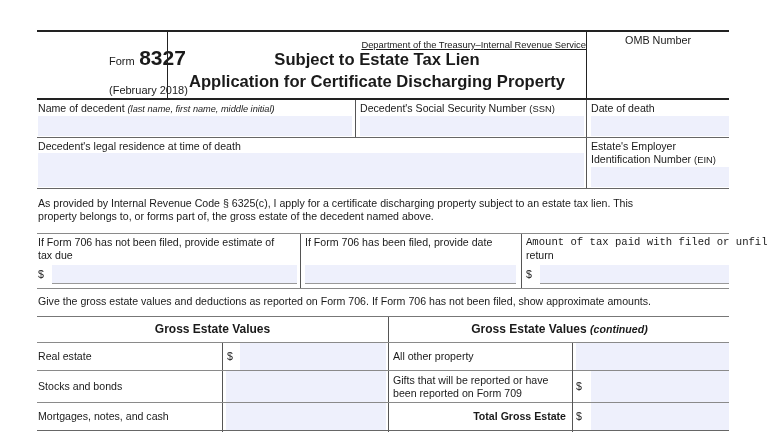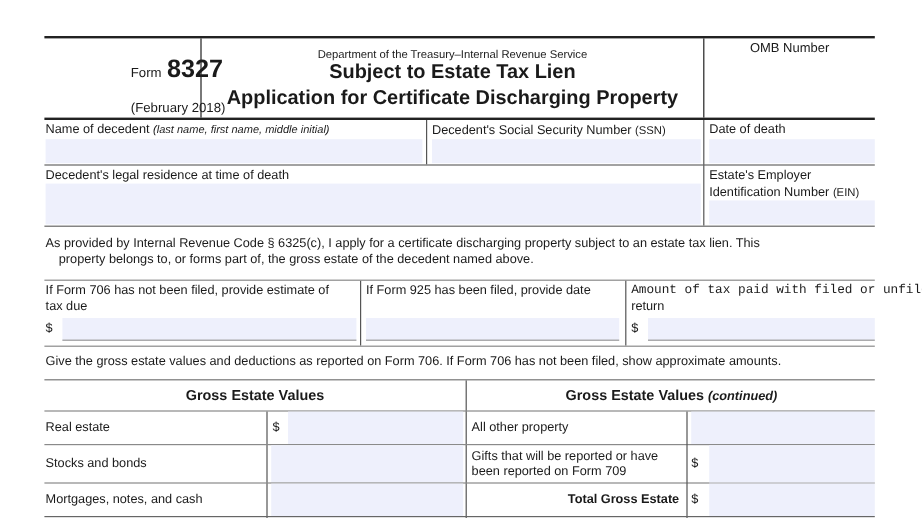--- a/index.html
+++ b/index.html
@@ -9,21 +9,21 @@
   .field { position: absolute; background: #eef0fc; }
   .hline { position: absolute; height: 1px; background: #8a8a8a; }
   .hline.dark { background: #222; height: 2px; }
   .vline { position: absolute; width: 1px; background: #555; }
   .lbl { position: absolute; font-size: 10.6px; line-height: 13px; white-space: nowrap; }
   .lbl i { font-size: 9.2px; }
   .small { font-size: 9.4px; }
   .hdr-form { font-size: 11px; padding-left: 48px; }
   .hdr-num { font-size: 21px; font-weight: bold; }
   .title { font-weight: bold; font-size: 16.6px; line-height: 20px; text-align: center; }
-  .dept { font-size: 9.4px; text-align: center; }
+  .dept { font-size: 9.4px; text-align: right; text-decoration: underline; }
   .omb { font-size: 10.8px; text-align: center; line-height: 13px; }
   .section-head { font-weight: bold; font-size: 12px; text-align: center; }
   .dollar { position: absolute; font-size: 10.6px; }
 </style>
 </head>
 <body>
 
 <div class="hline dark" style="left:37px; top:30px; width:692px;"></div>
 
 <div class="abs" style="left:37px; top:32px; width:130px; height:66px;">
@@ -70,31 +70,31 @@
 
 <div class="lbl" style="left:591px; top:140px;">Estate's Employer</div>
 <div class="lbl" style="left:591px; top:153px;">
   <span>Identification Number</span>
   <span class="small">(EIN)</span>
 </div>
 <div class="field" style="left:591px; top:167px; width:138px; height:20px;"></div>
 <div class="hline" style="left:37px; top:188px; width:692px; background:#666;"></div>
 
 <div class="lbl" style="left:38px; top:197px;">As provided by Internal Revenue Code § 6325(c), I apply for a certificate discharging property subject to an estate tax lien. This</div>
-<div class="lbl" style="left:49px; top:210px;">property belongs to, or forms part of, the gross estate of the decedent named above.</div>
+<div class="lbl" style="left:38px; top:210px;">property belongs to, or forms part of, the gross estate of the decedent named above.</div>
 
 <div class="hline" style="left:37px; top:233px; width:692px;"></div>
 
 <div class="lbl" style="left:38px; top:236px;">If Form 706 has not been filed, provide estimate of</div>
 <div class="lbl" style="left:38px; top:249px;">tax due</div>
 <div class="dollar" style="left:38px; top:268px;">$</div>
 <div class="field" style="left:52px; top:265px; width:245px; height:19px; border-bottom:1px solid #999;"></div>
 <div class="vline" style="left:300px; top:234px; height:54px;"></div>
 
-<div class="lbl" style="left:305px; top:236px;">If Form 925 has been filed, provide date</div>
+<div class="lbl" style="left:305px; top:236px;">If Form 706 has been filed, provide date</div>
 <div class="field" style="left:305px; top:265px; width:211px; height:19px; border-bottom:1px solid #999;"></div>
 <div class="vline" style="left:521px; top:234px; height:54px;"></div>
 
 <div class="lbl" style="left:526px; top:236px;font-family:Liberation Mono, monospace;">Amount of tax paid with filed or unfiled</div>
 <div class="lbl" style="left:526px; top:249px;">return</div>
 <div class="dollar" style="left:526px; top:268px;">$</div>
 <div class="field" style="left:540px; top:265px; width:189px; height:19px; border-bottom:1px solid #999;"></div>
 <div class="hline" style="left:37px; top:288px; width:692px;"></div>
 
 <div class="lbl" style="left:38px; top:295px;">Give the gross estate values and deductions as reported on Form 706. If Form 706 has not been filed, show approximate amounts.</div>

